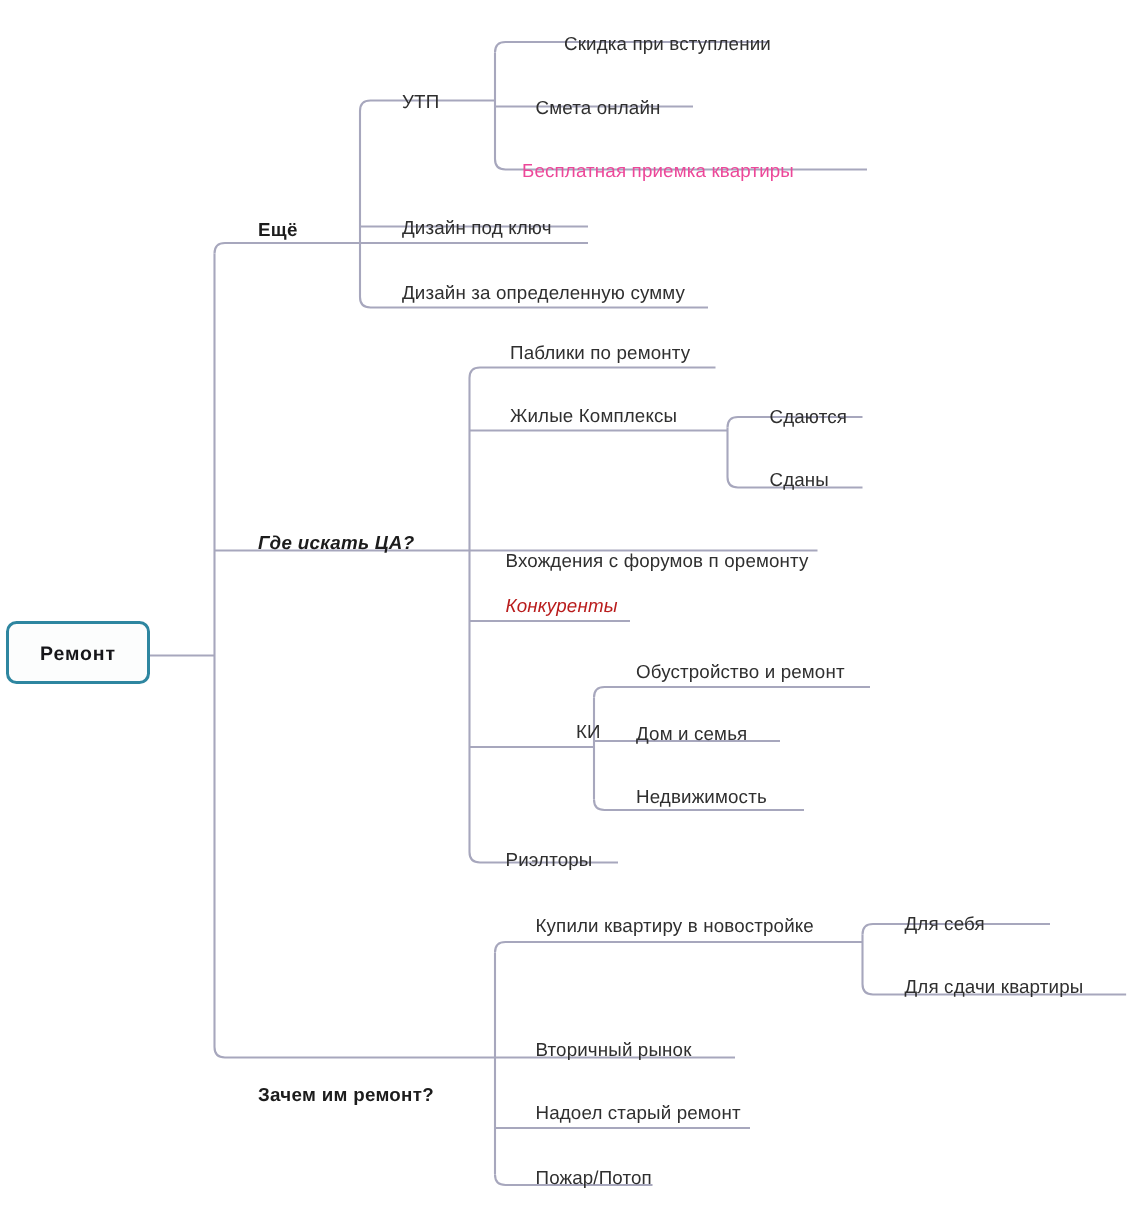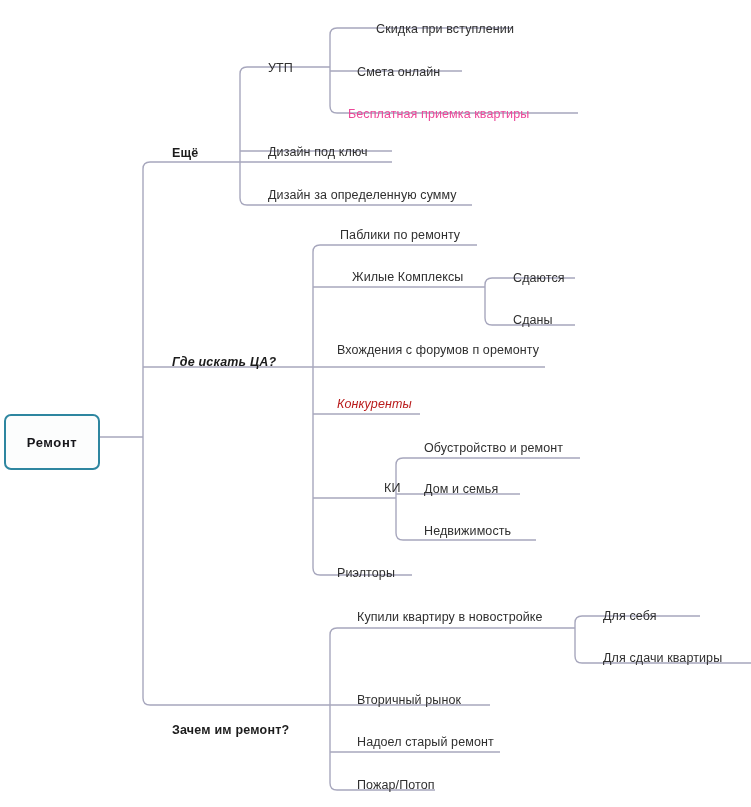--- a/index.html
+++ b/index.html
@@ -106,36 +106,36 @@
   <div id="label-layer">
       <div class="node-label branch" style="left: 172px; top: 147px; color: rgb(28, 28, 28);">Ещё</div>
       <div class="node-label" style="left: 268px; top: 62px; color: rgb(47, 47, 47);">УТП</div>
       <div class="node-label" style="left: 363px; top: 23px; color: rgb(47, 47, 47); margin-left: 13px;">Скидка при вступлении</div>
       <div class="node-label" style="left: 357px; top: 66px; color: rgb(47, 47, 47);">Смета онлайн</div>
       <div class="node-label" style="left: 348px; top: 108px; color: #ec4899;">Бесплатная приемка квартиры</div>
       <div class="node-label" style="left: 268px; top: 146px; color: rgb(47, 47, 47);">Дизайн под ключ</div>
       <div class="node-label" style="left: 268px; top: 189px; color: rgb(47, 47, 47);">Дизайн за определенную сумму</div>
       <div class="node-label branch" style="left: 172px; top: 356px; color: rgb(28, 28, 28); font-style: italic;">Где искать ЦА?</div>
       <div class="node-label" style="left: 340px; top: 229px; color: rgb(47, 47, 47);">Паблики по ремонту</div>
-      <div class="node-label" style="left: 340px; top: 271px; color: rgb(47, 47, 47); margin-left: 12px;">Жилые Комплексы</div>
+      <div class="node-label" style="left: 340px; top: 271px; color: rgb(47, 47, 47);">Жилые Комплексы</div>
       <div class="node-label" style="left: 513px; top: 272px; color: rgb(47, 47, 47);">Сдаются</div>
       <div class="node-label" style="left: 513px; top: 314px; color: rgb(47, 47, 47);">Сданы</div>
-      <div class="node-label" style="left: 337px; top: 344px; color: rgb(47, 47, 47);">Вхождения с форумов п оремонту</div>
+      <div class="node-label" style="left: 337px; top: 368px; color: rgb(47, 47, 47);">Вхождения с форумов п оремонту</div>
       <div class="node-label" style="left: 337px; top: 398px; color: #b91c1c; font-style: italic;">Конкуренты</div>
       <div class="node-label" style="left: 340px; top: 482px; color: rgb(47, 47, 47); margin-left: 44px;">КИ</div>
       <div class="node-label" style="left: 424px; top: 442px; color: rgb(47, 47, 47);">Обустройство и ремонт</div>
       <div class="node-label" style="left: 424px; top: 483px; color: rgb(47, 47, 47);">Дом и семья</div>
       <div class="node-label" style="left: 424px; top: 525px; color: rgb(47, 47, 47);">Недвижимость</div>
       <div class="node-label" style="left: 337px; top: 567px; color: rgb(47, 47, 47);">Риэлторы</div>
       <div class="node-label branch" style="left: 172px; top: 724px; color: rgb(28, 28, 28);">Зачем им ремонт?</div>
       <div class="node-label" style="left: 357px; top: 611px; color: rgb(47, 47, 47);">Купили квартиру в новостройке</div>
       <div class="node-label" style="left: 603px; top: 610px; color: rgb(47, 47, 47);">Для себя</div>
       <div class="node-label" style="left: 603px; top: 652px; color: rgb(47, 47, 47);">Для сдачи квартиры</div>
       <div class="node-label" style="left: 357px; top: 694px; color: rgb(47, 47, 47);">Вторичный рынок</div>
       <div class="node-label" style="left: 357px; top: 736px; color: rgb(47, 47, 47);">Надоел старый ремонт</div>
       <div class="node-label" style="left: 357px; top: 779px; color: rgb(47, 47, 47);">Пожар/Потоп</div>
     </div>
 
-  <div class="root-node" id="root-node" style="left: 4px; top: 414px; width: 96px; height: 56px; border-color: rgb(46, 134, 160); background: rgb(252, 253, 253);">
+  <div class="root-node" id="root-node" style="left: 4px; top: 414px; width: 96px; height: 42px; border-color: rgb(46, 134, 160); background: rgb(252, 253, 253);">
     <span class="root-text">Ремонт</span>
   </div>
 
 </div>
 
 </body></html>

